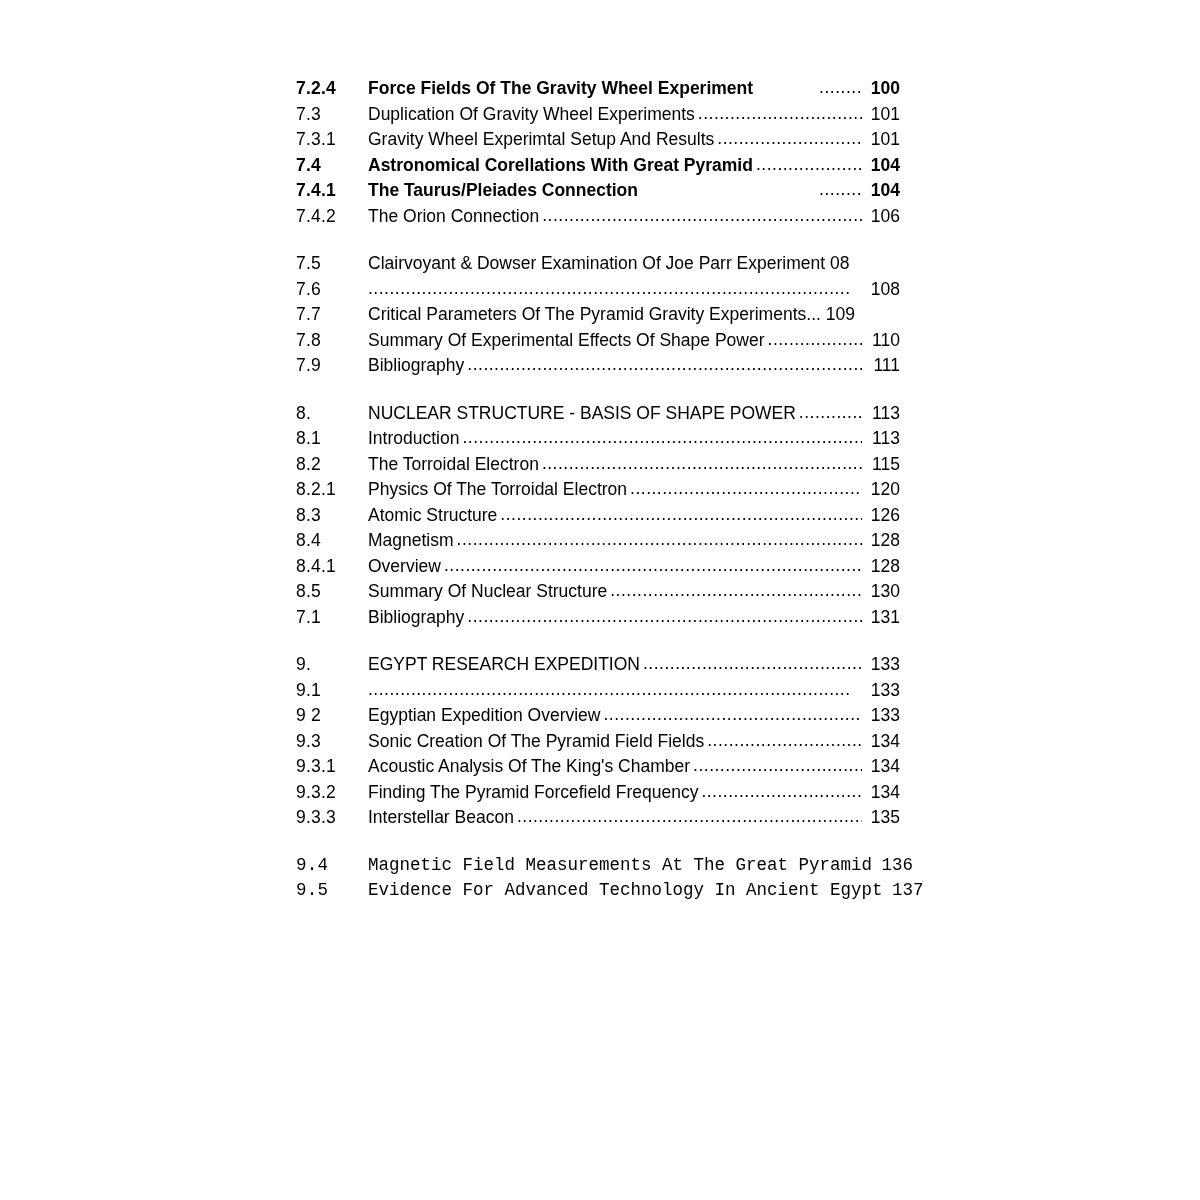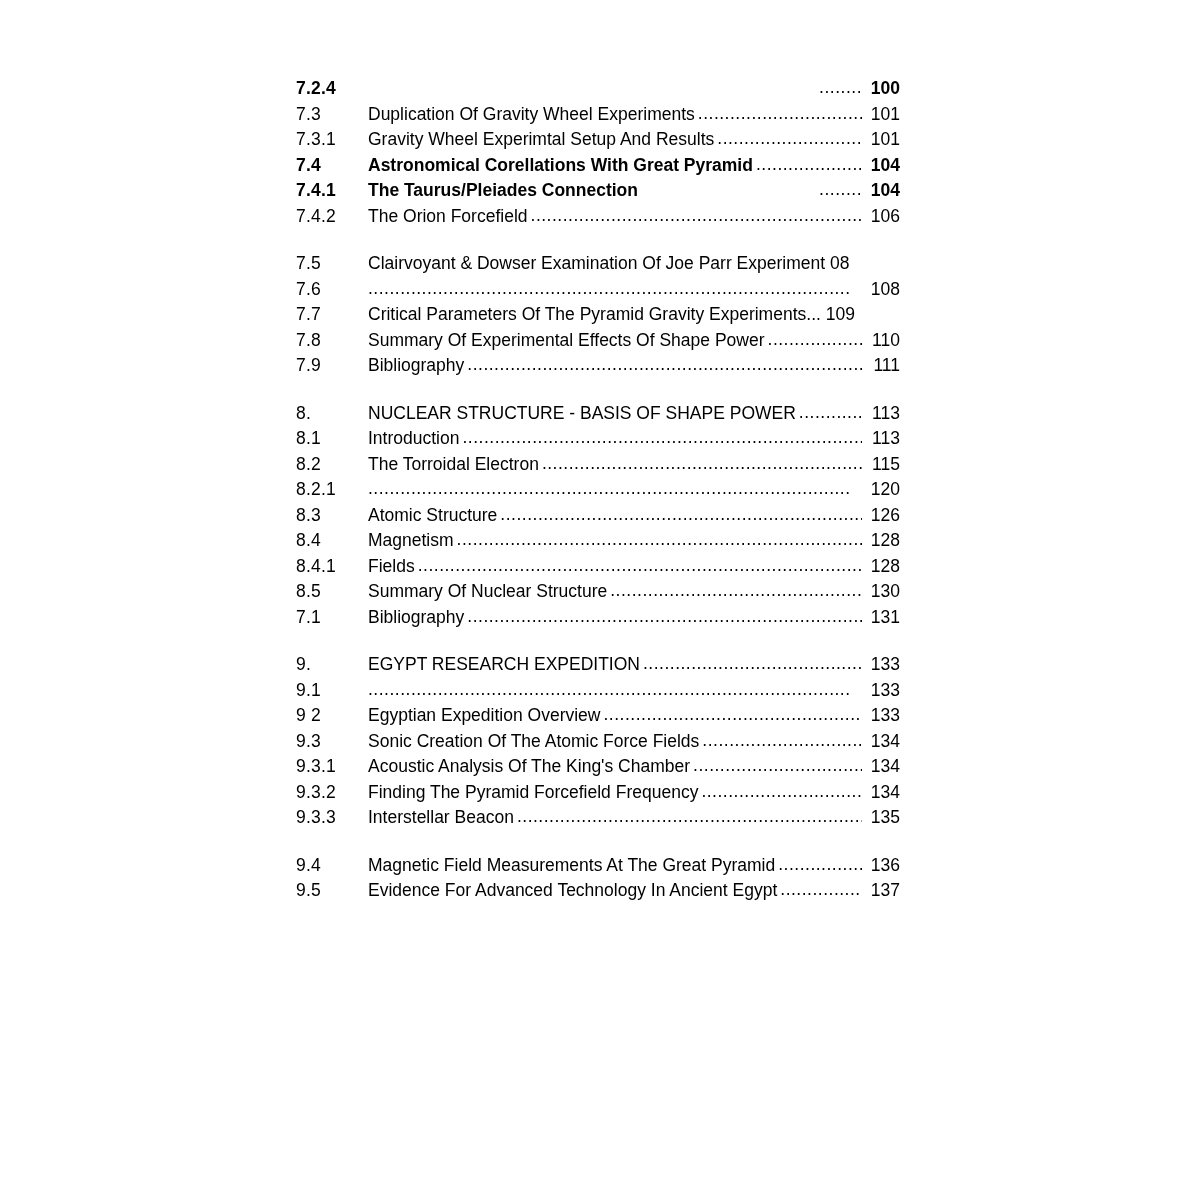--- a/index.html
+++ b/index.html
@@ -23,20 +23,21 @@
     position: absolute;
     left: 296px;
     top: 76px;
     width: 604px;
   }
   .toc-group {
     margin-bottom: 22px;
   }
   .toc-group:last-child {
     margin-bottom: 0;
+    font-family: Liberation Mono, monospace;
   }
   .toc-row {
     display: flex;
     align-items: center;
     font-size: 17.5px;
     line-height: 25.5px;
     white-space: nowrap;
   }
   .toc-row .num {
     flex: 0 0 auto;
@@ -72,20 +73,21 @@
   }
 </style>
 </head>
 <body>
 
 <div class="page">
   <div class="toc" id="toc-root">
       <div class="toc-group">
         <div class="toc-row bold">
           <span class="num">7.2.4</span>
+          <span class="title">Force Fields Of The Gravity Wheel Experiment</span>
           <span class="gap" style="flex: 1 1 auto;"></span>
           <span class="dots" style="flex: 0 0 auto;">........</span>
           <span class="page-no">100</span>
         </div>
         <div class="toc-row">
           <span class="num">7.3</span>
           <span class="title">Duplication Of Gravity Wheel Experiments</span>
           <span class="dots">..........................................................................................</span>
           <span class="page-no">101</span>
         </div>
@@ -103,21 +105,21 @@
         </div>
         <div class="toc-row bold">
           <span class="num">7.4.1</span>
           <span class="title">The Taurus/Pleiades Connection</span>
           <span class="gap" style="flex: 1 1 auto;"></span>
           <span class="dots" style="flex: 0 0 auto;">........</span>
           <span class="page-no">104</span>
         </div>
         <div class="toc-row">
           <span class="num">7.4.2</span>
-          <span class="title">The Orion Forcefield</span>
+          <span class="title">The Orion Connection</span>
           <span class="dots">..........................................................................................</span>
           <span class="page-no">106</span>
         </div>
       </div>
       <div class="toc-group">
         <div class="toc-row">
           <span class="num">7.5</span>
           <span class="title">Clairvoyant &amp; Dowser Examination Of Joe Parr Experiment 08</span>
           <span class="gap" style="flex: 1 1 auto;"></span>
           <span class="page-no"></span>
@@ -160,38 +162,39 @@
           <span class="page-no">113</span>
         </div>
         <div class="toc-row">
           <span class="num">8.2</span>
           <span class="title">The Torroidal Electron</span>
           <span class="dots">..........................................................................................</span>
           <span class="page-no">115</span>
         </div>
         <div class="toc-row">
           <span class="num">8.2.1</span>
+          <span class="title">Physics Of The Torroidal Electron</span>
           <span class="dots">..........................................................................................</span>
           <span class="page-no">120</span>
         </div>
         <div class="toc-row">
           <span class="num">8.3</span>
           <span class="title">Atomic Structure</span>
           <span class="dots">..........................................................................................</span>
           <span class="page-no">126</span>
         </div>
         <div class="toc-row">
           <span class="num">8.4</span>
           <span class="title">Magnetism</span>
           <span class="dots">..........................................................................................</span>
           <span class="page-no">128</span>
         </div>
         <div class="toc-row">
           <span class="num">8.4.1</span>
-          <span class="title">Fields</span>
+          <span class="title">Overview</span>
           <span class="dots">..........................................................................................</span>
           <span class="page-no">128</span>
         </div>
         <div class="toc-row">
           <span class="num">8.5</span>
           <span class="title">Summary Of Nuclear Structure</span>
           <span class="dots">..........................................................................................</span>
           <span class="page-no">130</span>
         </div>
         <div class="toc-row">
@@ -214,21 +217,21 @@
           <span class="page-no">133</span>
         </div>
         <div class="toc-row">
           <span class="num">9 2</span>
           <span class="title">Egyptian Expedition Overview</span>
           <span class="dots">..........................................................................................</span>
           <span class="page-no">133</span>
         </div>
         <div class="toc-row">
           <span class="num">9.3</span>
-          <span class="title">Sonic Creation Of The Atomic Force Fields</span>
+          <span class="title">Sonic Creation Of The Pyramid Field Fields</span>
           <span class="dots">..........................................................................................</span>
           <span class="page-no">134</span>
         </div>
         <div class="toc-row">
           <span class="num">9.3.1</span>
           <span class="title">Acoustic Analysis Of The King's Chamber</span>
           <span class="dots">..........................................................................................</span>
           <span class="page-no">134</span>
         </div>
         <div class="toc-row">

